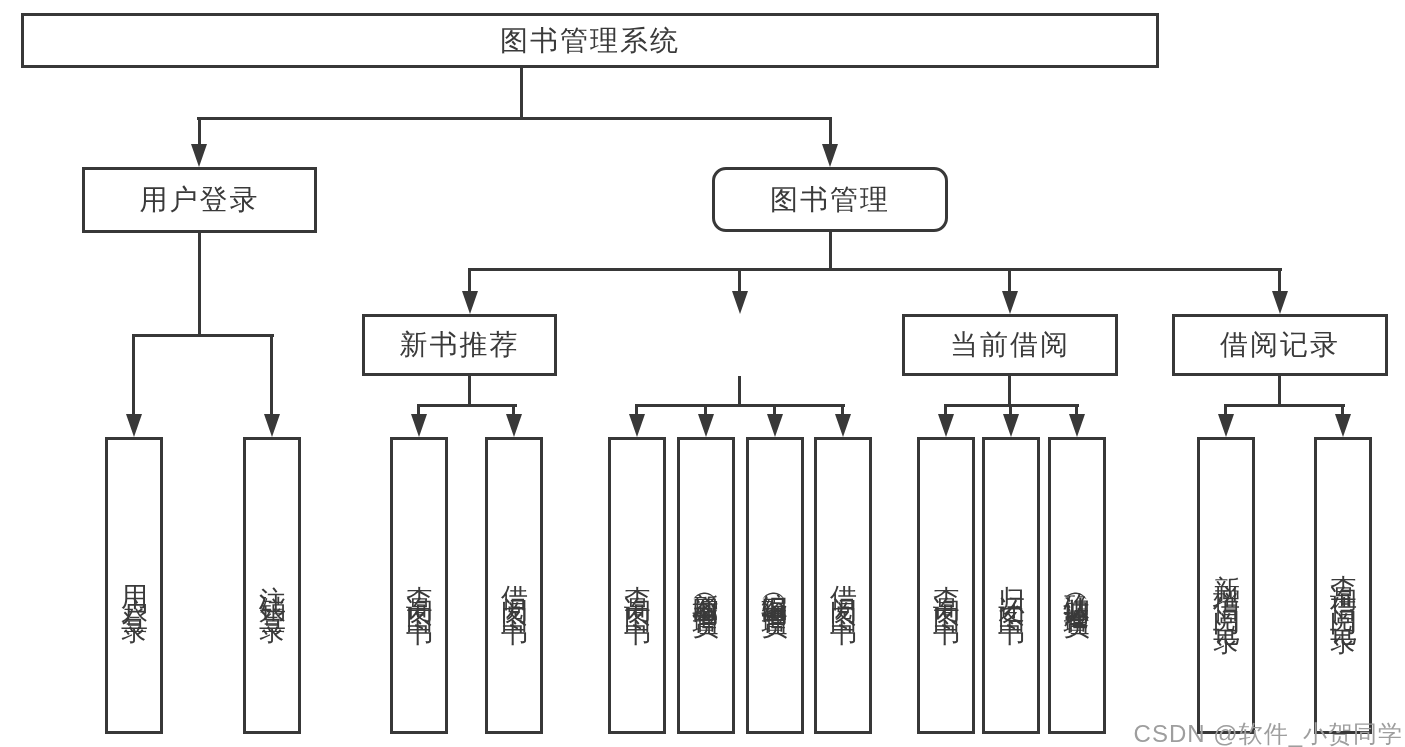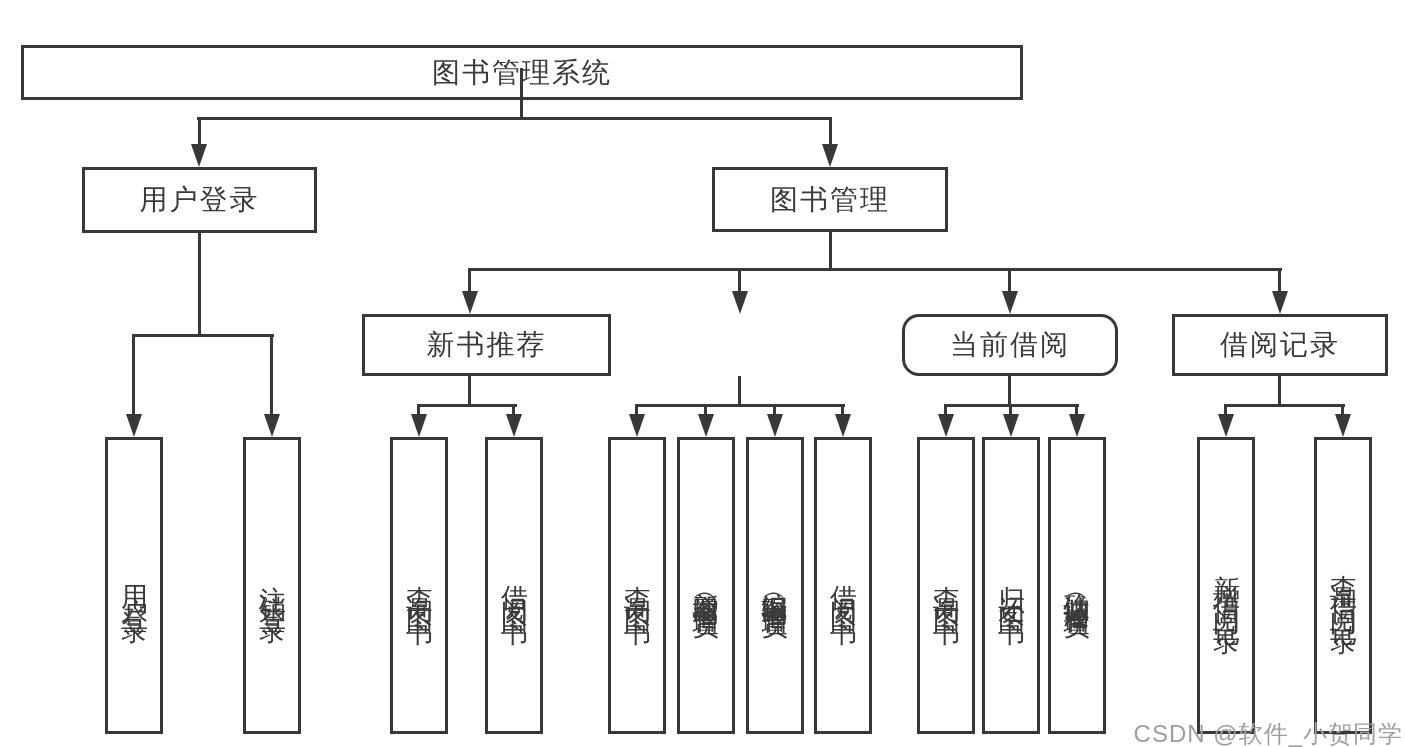--- a/index.html
+++ b/index.html
@@ -52,52 +52,52 @@
     font-size:24px;
     color:var(--watermark);
     letter-spacing:1px;
   }
 </style>
 </head>
 <body>
 
 <div class="canvas">
 
-  <div class="box" style="left:21px;top:13px;width:1002px;height:55px;margin-top:32px;">图书管理系统</div>
+  <div class="box" style="left:21px;top:13px;width:1138px;height:55px;">图书管理系统</div>
 
   <div class="vline" style="left:520px;top:68px;height:50px;"></div>
   <div class="hline" style="left:197px;top:117px;width:635px;"></div>
   <div class="vline" style="left:198px;top:117px;height:27px;"></div>
   <div class="arrow" style="left:191px;top:144px;"></div>
   <div class="vline" style="left:829px;top:117px;height:27px;"></div>
   <div class="arrow" style="left:822px;top:144px;"></div>
 
   <div class="box" style="left:82px;top:167px;width:235px;height:66px;">用户登录</div>
-  <div class="box" style="left:712px;top:167px;width:236px;height:65px;">图书管理</div>
+  <div class="box" style="left:712px;top:167px;width:236px;height:65px;border-radius:14px;">图书管理</div>
 
   <div class="vline" style="left:198px;top:233px;height:102px;"></div>
   <div class="hline" style="left:132px;top:334px;width:142px;"></div>
   <div class="vline" style="left:132px;top:334px;height:80px;"></div>
   <div class="arrow" style="left:126px;top:414px;"></div>
   <div class="vline" style="left:270px;top:334px;height:80px;"></div>
   <div class="arrow" style="left:264px;top:414px;"></div>
 
   <div class="vline" style="left:829px;top:232px;height:38px;"></div>
   <div class="hline" style="left:468px;top:268px;width:814px;"></div>
   <div class="vline" style="left:468px;top:268px;height:23px;"></div>
   <div class="arrow" style="left:462px;top:291px;"></div>
   <div class="vline" style="left:738px;top:268px;height:23px;"></div>
   <div class="arrow" style="left:732px;top:291px;"></div>
   <div class="vline" style="left:1008px;top:268px;height:23px;"></div>
   <div class="arrow" style="left:1002px;top:291px;"></div>
   <div class="vline" style="left:1278px;top:268px;height:23px;"></div>
   <div class="arrow" style="left:1272px;top:291px;"></div>
 
-  <div class="box" style="left:362px;top:314px;width:249px;height:62px;">新书推荐</div>
-  <div class="box" style="left:902px;top:314px;width:216px;height:62px;border-radius:17px;">当前借阅</div>
+  <div class="box" style="left:362px;top:314px;width:195px;height:62px;">新书推荐</div>
+  <div class="box" style="left:902px;top:314px;width:216px;height:62px;">当前借阅</div>
   <div class="box" style="left:1172px;top:314px;width:216px;height:62px;">借阅记录</div>
 
   <div class="vline" style="left:468px;top:376px;height:30px;"></div>
   <div class="hline" style="left:417px;top:404px;width:100px;"></div>
   <div class="vline" style="left:417px;top:404px;height:10px;"></div>
   <div class="arrow" style="left:411px;top:414px;"></div>
   <div class="vline" style="left:512px;top:404px;height:10px;"></div>
   <div class="arrow" style="left:506px;top:414px;"></div>
 
   <div class="vline" style="left:738px;top:376px;height:30px;"></div>

